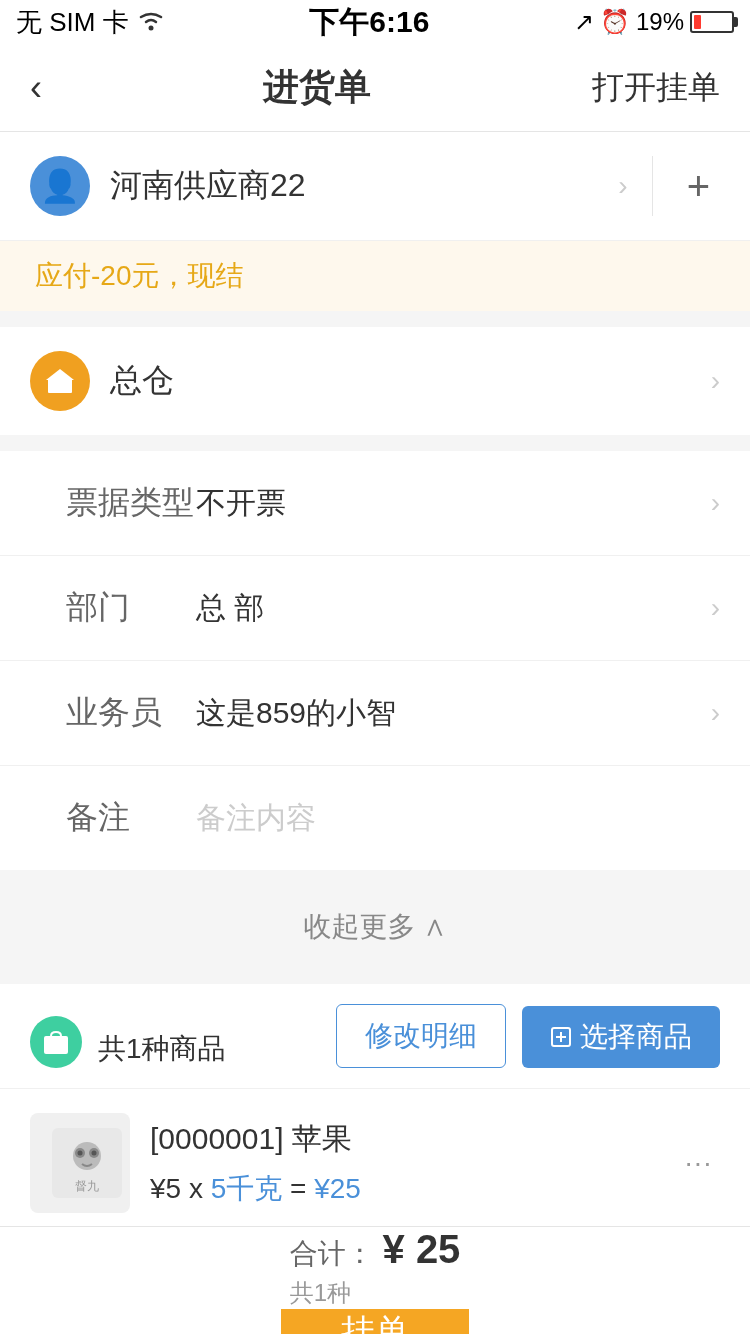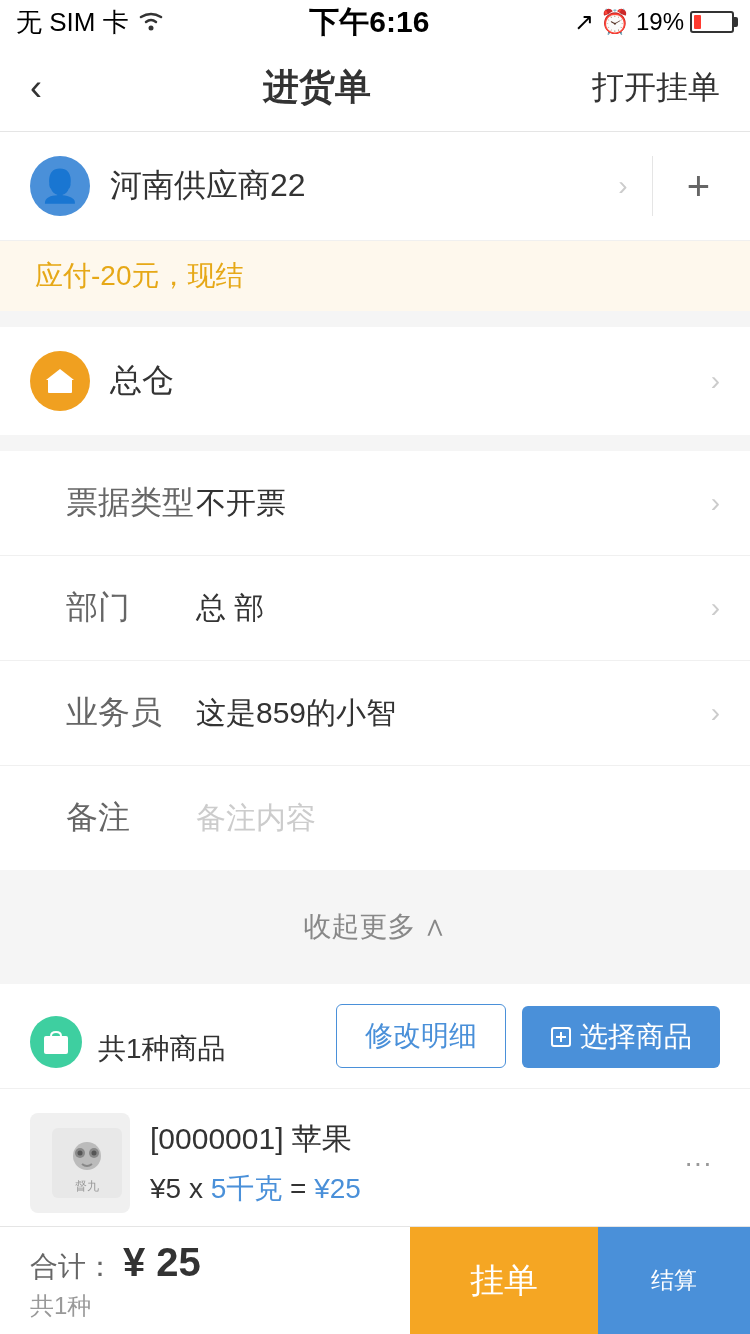--- a/index.html
+++ b/index.html
@@ -254,20 +254,21 @@
     .bottom-bar {
       position: fixed;
       bottom: 0;
       left: 0;
       width: 750px;
       height: 108px;
       display: flex;
       align-items: center;
       background: #fff;
       border-top: 1px solid #e5e5e5;
+      flex-direction: column;
     }
     .total-section {
       flex: 1;
       padding: 0 30px;
     }
     .total-label {
       font-size: 28px;
       color: #666;
       display: inline;
     }

